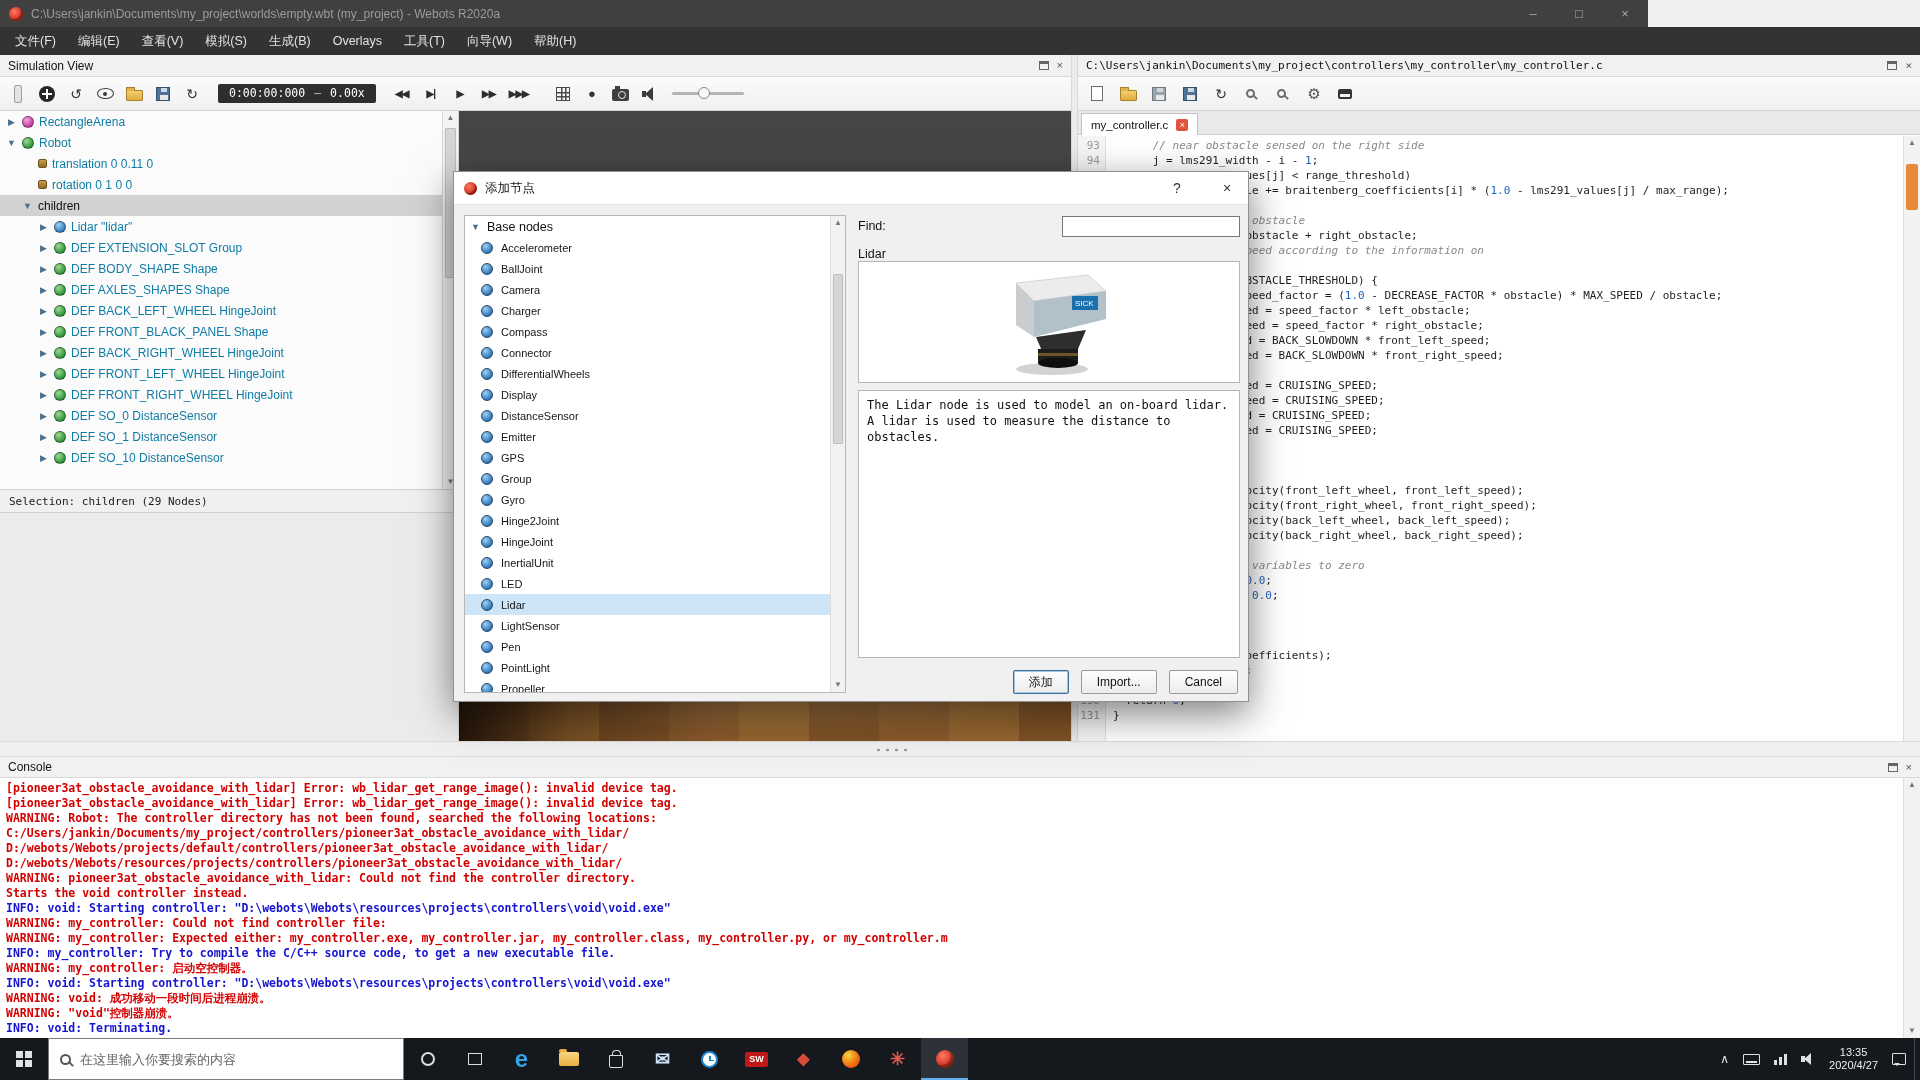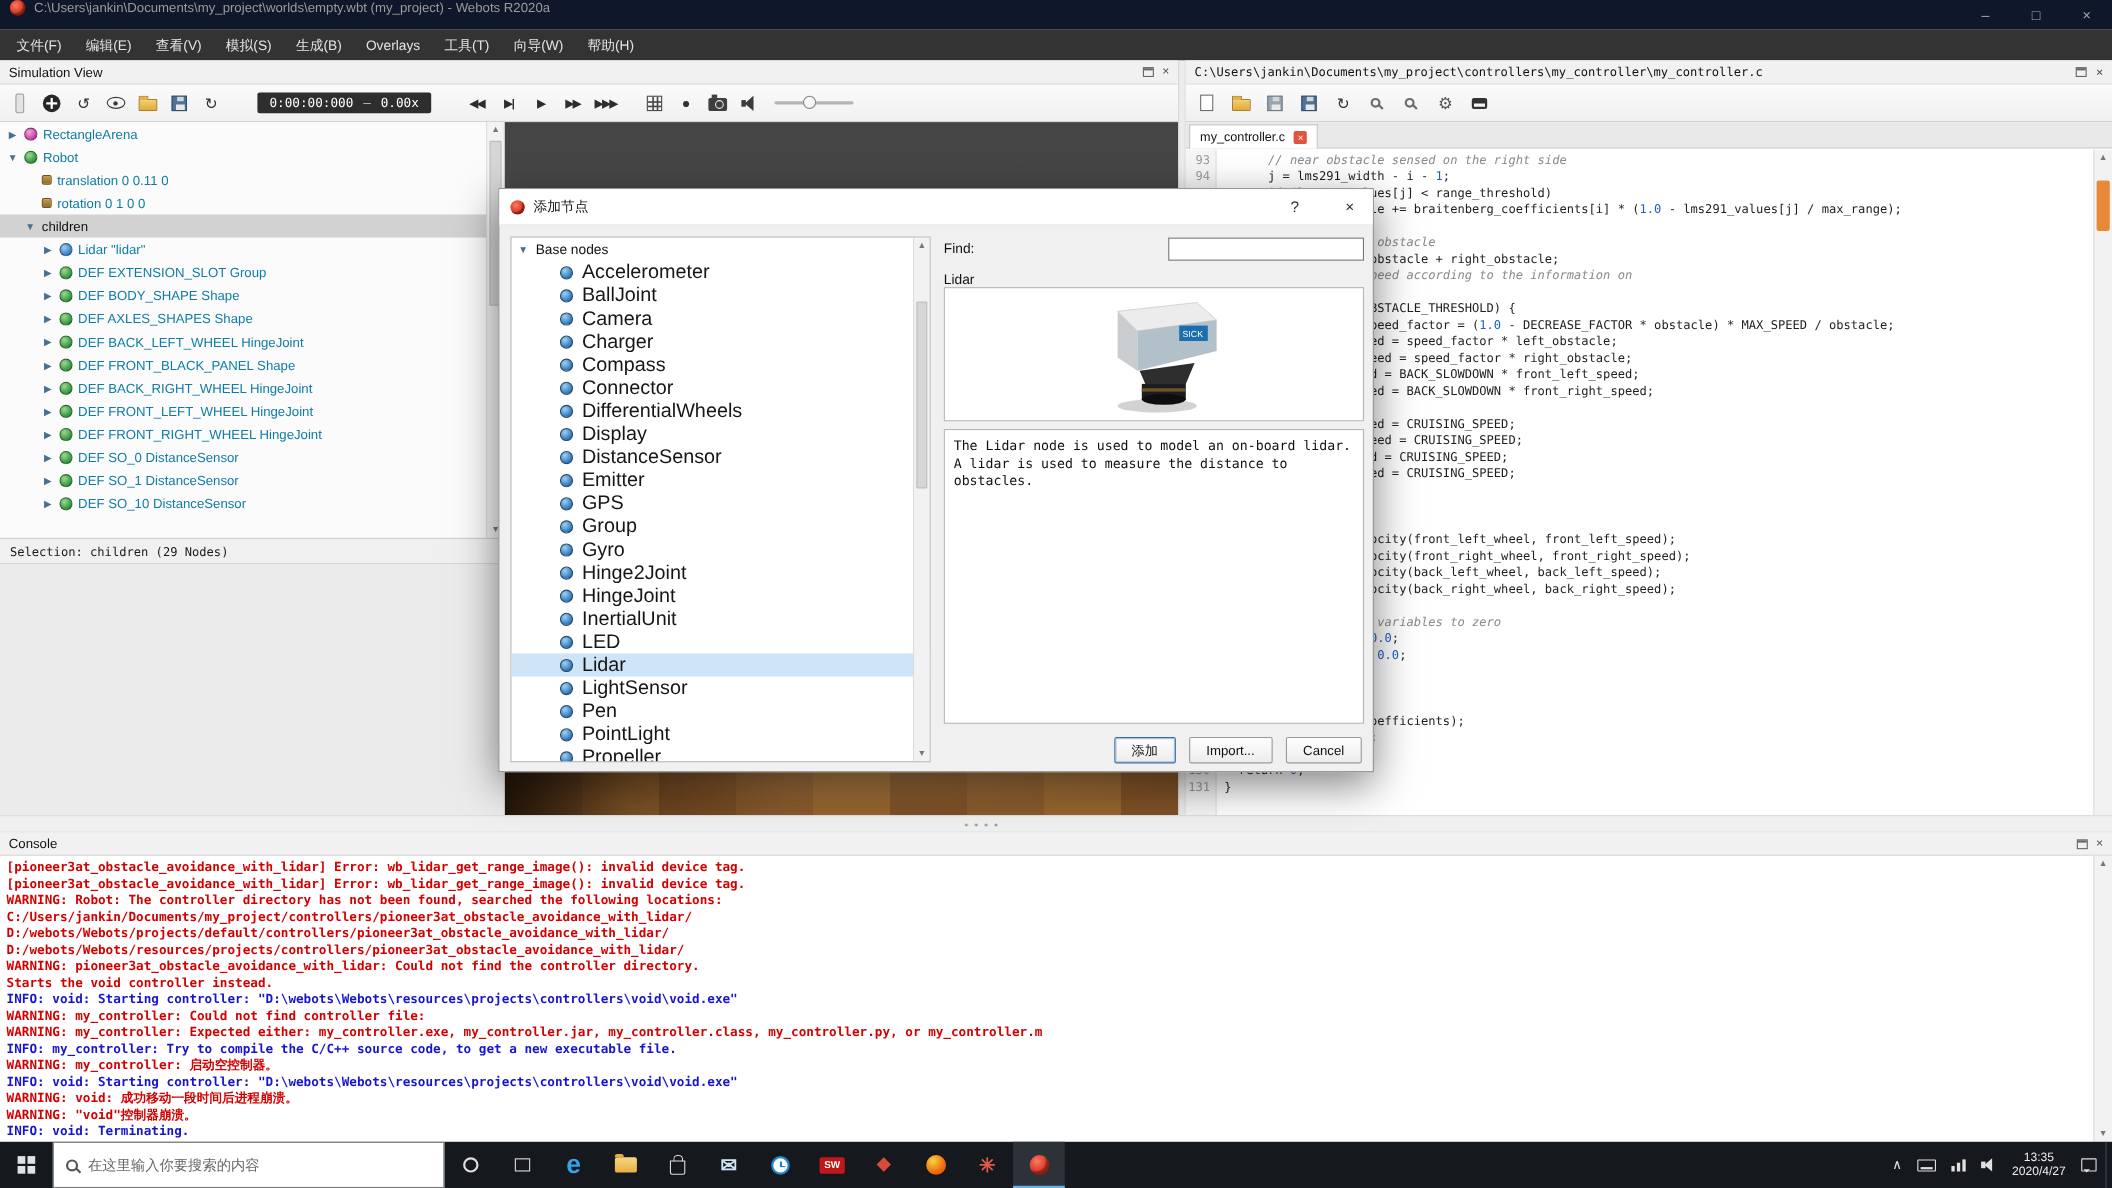--- a/index.html
+++ b/index.html
@@ -1,20 +1,20 @@
 <!DOCTYPE html>
 <html><head>
 <meta charset="utf-8">
 <style>
 *{margin:0;padding:0;box-sizing:border-box}
 html,body{width:1920px;height:1080px;overflow:hidden}
 body{position:relative;font-family:"Liberation Sans",sans-serif;background:#f0f0f0;color:#111}
 
 
-#titlebar{position:absolute;left:0;top:0;width:1920px;height:27px;background:#0f172a;display:flex;align-items:flex-start;color:#9b9b9b;font-size:12px}
+#titlebar{position:absolute;left:0;top:0;width:1648px;height:27px;background:#404040;display:flex;align-items:center;color:#9b9b9b;font-size:12px}
 .wb-logo{width:14px;height:14px;border-radius:50%;background:radial-gradient(circle at 38% 35%,#ff7a64,#c62817 70%);box-shadow:inset -2px -2px 0 rgba(0,0,0,.3);flex:0 0 auto}
 #titlebar .wb-logo{margin:0 8px 0 9px}
 #win-title{white-space:nowrap}
 #tb-spacer{flex:1}
 .win-ctl{width:46px;height:27px;display:flex;align-items:center;justify-content:center;font-size:13px;color:#a8a8a8}
 
 
 #menubar{position:absolute;left:0;top:27px;width:1920px;height:28px;background:#333;display:flex;align-items:center;padding-left:4px}
 .menu-item{padding:0 11px;height:100%;display:flex;align-items:center;color:#e3e3e3;font-size:12.5px;white-space:nowrap}
 
@@ -36,21 +36,21 @@
 .cplus::before{content:"";position:absolute;left:3px;top:7px;width:10px;height:2px;background:#fff}
 .cplus::after{content:"";position:absolute;left:7px;top:3px;width:2px;height:10px;background:#fff}
 .eye{width:17px;height:11px;border:1.5px solid #3a3a3a;border-radius:50%;position:relative}
 .eye::after{content:"";position:absolute;left:50%;top:50%;transform:translate(-50%,-50%);width:4px;height:4px;border-radius:50%;background:#3a3a3a}
 .fold{position:relative;width:17px;height:11px;background:linear-gradient(#f3cf6e,#e3a93c);border:1px solid #a8812f;border-radius:1px;margin-top:3px}
 .fold::before{content:"";position:absolute;left:-1px;top:-4px;width:7px;height:3px;background:#e3b04a;border:1px solid #a8812f;border-bottom:none;border-radius:1px 1px 0 0}
 .disk{position:relative;width:14px;height:14px;background:#4f7396;border:1px solid #33506c}
 .disk::before{content:"";position:absolute;left:3px;bottom:0;width:8px;height:5px;background:#e8e8e8}
 .disk::after{content:"";position:absolute;left:4px;top:0;width:6px;height:4px;background:#d0d8de}
 .disk.gray{background:#9aa4ac;border-color:#6f7a84}
-#timebox{display:flex;align-items:center;gap:9px;background:#2e2e2e;color:#fff;border-radius:2px;padding:4px 11px;font:11.5px/1 "DejaVu Sans Mono",monospace;margin:0 22px}
+#timebox{display:flex;align-items:center;gap:9px;background:#2e2e2e;color:#fff;border-radius:2px;padding:4px 11px;font:11.5px/1 "DejaVu Sans Mono",monospace;margin:0 6px}
 .dash{color:#bdbdbd}
 .grid9{width:14px;height:14px;border: 1.5px solid #4a4a4a;background-image:linear-gradient(#4a4a4a,#4a4a4a),linear-gradient(#4a4a4a,#4a4a4a),linear-gradient(#4a4a4a,#4a4a4a),linear-gradient(#4a4a4a,#4a4a4a);background-size:1.5px 100%,1.5px 100%,100% 1.5px,100% 1.5px;background-position:4px 0,8.5px 0,0 4px,0 8.5px;background-repeat:no-repeat}
 .cam{width:17px;height:12px;background:#3e3e3e;border-radius:2px;position:relative;margin-top:2px}
 .cam::before{content:"";position:absolute;left:5.5px;top:2.5px;width:6px;height:6px;border:1.5px solid #e8e8e8;border-radius:50%}
 .cam::after{content:"";position:absolute;left:3px;top:-3px;width:5px;height:3px;background:#3e3e3e}
 .spk{position:relative;width:15px;height:14px}
 .spk::before{content:"";position:absolute;left:0;top:4px;width:4px;height:6px;background:#3a3a3a}
 .spk::after{content:"";position:absolute;left:3px;top:0;border-top:7px solid transparent;border-bottom:7px solid transparent;border-right:8px solid #3a3a3a}
 .slider{width:72px;height:3px;background:#b5b5b5;border-radius:2px;position:relative;margin-left:2px}
 .knob{position:absolute;left:26px;top:-5px;width:12px;height:12px;border-radius:50%;background:#fafafa;border:1px solid #888}
@@ -112,21 +112,21 @@
 .con-line.info{color:#1515d0}
 #con-scroll{position:absolute;top:21px;right:0;width:17px;bottom:0;background:#f2f2f2;border-left:1px solid #ddd}
 
 
 #dialog{position:absolute;left:453px;top:171px;width:796px;height:531px;background:#f0f0f0;border:1px solid #8f8f8f;box-shadow:0 12px 36px rgba(0,0,0,.5);z-index:60}
 .dlg-titlebar{height:33px;background:#fff;border-bottom:1px solid #e3e3e3;display:flex;align-items:center;padding-left:10px;gap:8px}
 .dlg-title{font-size:12.5px;color:#111;flex:1}
 .dlg-btn{width:42px;height:33px;display:flex;align-items:center;justify-content:center;font-size:14px;color:#333}
 .dlg-tree{position:absolute;left:10px;top:43px;width:382px;height:478px;background:#fff;border:1px solid #b6b6b6;overflow:hidden}
 .dlg-group{height:21px;display:flex;align-items:center;gap:6px;padding-left:5px;font-size:12.5px;color:#111}
-.dlg-row{height:21px;display:flex;align-items:center;gap:8px;padding-left:44px;font-size:18px;color:#161616}
+.dlg-row{height:21px;display:flex;align-items:center;gap:8px;padding-left:16px;font-size:11px;color:#161616}
 .dlg-row.selected{background:#cde5f7}
 .sphere{width:12px;height:12px;border-radius:50%;background:radial-gradient(circle at 35% 30%,#9fd1f5,#2f78b8 70%,#1b4f80);border:1px solid #274a6d;flex:0 0 auto}
 .dlg-scroll{position:absolute;right:0;top:0;width:15px;height:100%;background:#f2f2f2;border-left:1px solid #ddd}
 .dlg-scroll .sthumb{top:58px;height:170px;left:2px;width:10px}
 .dlg-right{position:absolute;left:404px;top:43px;width:382px;height:478px}
 .find-row{display:flex;align-items:center;justify-content:space-between;gap:8px;height:22px}
 .find-row label{font-size:12.5px}
 #find-input{width:178px;height:21px;border:1px solid #777;background:#fff;font-size:12px;padding:0 4px;font-family:inherit}
 .preview-title{margin-top:10px;font-size:12.5px;color:#111}
 .preview-box{position:absolute;left:0;top:46px;width:382px;height:122px;background:#fff;border:1px solid #b6b6b6;display:flex;align-items:center;justify-content:center}

